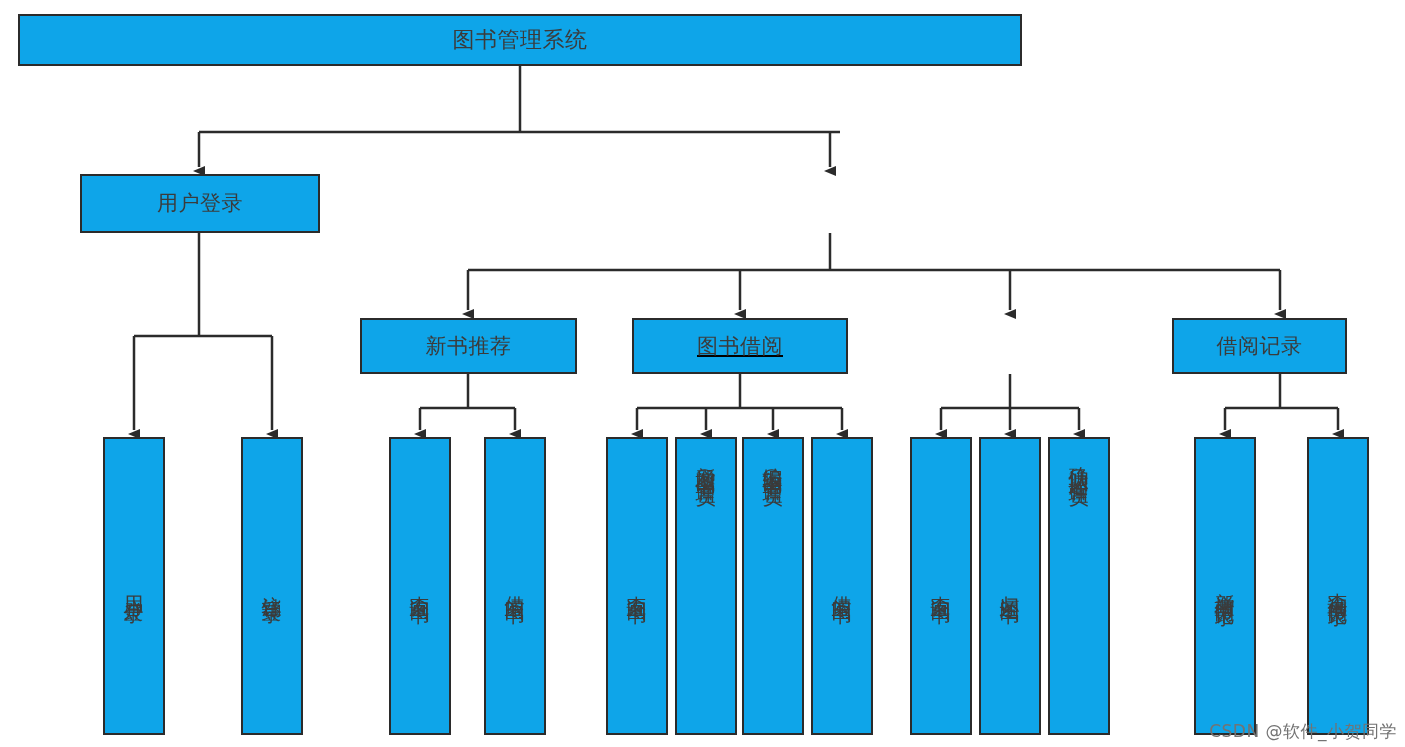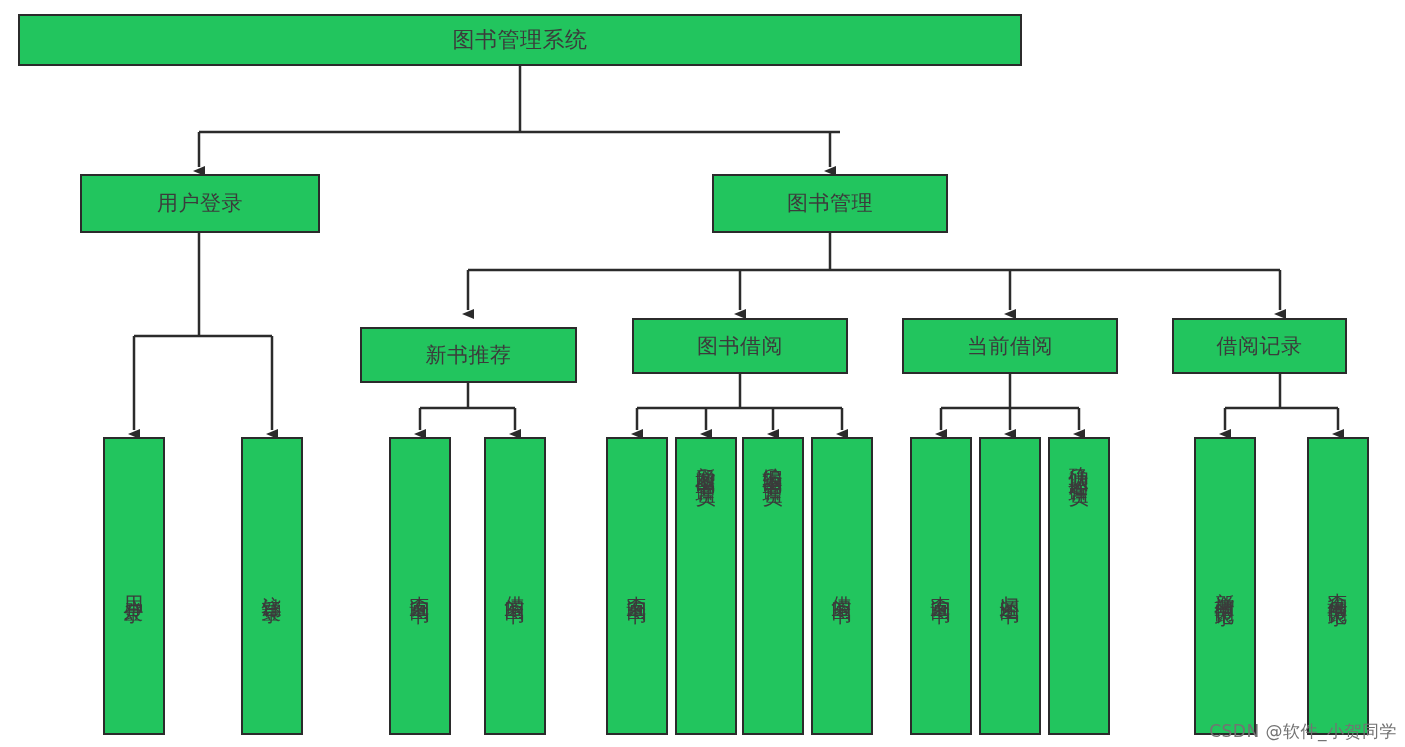--- a/index.html
+++ b/index.html
@@ -23,21 +23,21 @@
     position: absolute;
     left: 0;
     top: 0;
     width: 1405px;
     height: 747px;
     pointer-events: none;
   }
   .node {
     position: absolute;
     box-sizing: border-box;
-    background: #22c55e;
+    background: #0ea5e9;
     border: 2.5px solid #2b2b2b;
     display: flex;
     align-items: center;
     justify-content: center;
     overflow: hidden;
   }
   .node .label {
     color: #3b3b3b;
     font-size: 21px;
     line-height: 1.15;
@@ -129,32 +129,26 @@
     </g>
   </svg>
 
   <div class="node root" style="left:18px; top:14px; width:1004px; height:52px;">
     <span class="label">图书管理系统</span>
   </div>
 
   <div class="node level2" style="left:80px; top:174px; width:240px; height:59px;">
     <span class="label">用户登录</span>
   </div>
-  <div class="node level2" style="left:712px; top:174px; width:236px; height:59px;">
-    <span class="label">图书管理</span>
-  </div>
 
-  <div class="node level3" style="left:360px; top:318px; width:217px; height:56px;margin-top:9px;">
+  <div class="node level3" style="left:360px; top:318px; width:217px; height:56px;">
     <span class="label">新书推荐</span>
   </div>
-  <div class="node level3" style="left:632px; top:318px; width:216px; height:56px;">
+  <div class="node level3" style="left:632px; top:318px; width:216px; height:56px;text-decoration:underline;">
     <span class="label">图书借阅</span>
-  </div>
-  <div class="node level3" style="left:902px; top:318px; width:216px; height:56px;">
-    <span class="label">当前借阅</span>
   </div>
   <div class="node level3" style="left:1172px; top:318px; width:175px; height:56px;">
     <span class="label">借阅记录</span>
   </div>
 
   <div class="node leaf center-text" style="left:103px; top:437px; width:62px; height:298px;">
     <span class="label">用户登录</span>
   </div>
   <div class="node leaf center-text" style="left:241px; top:437px; width:62px; height:298px;">
     <span class="label">注销登录</span>

